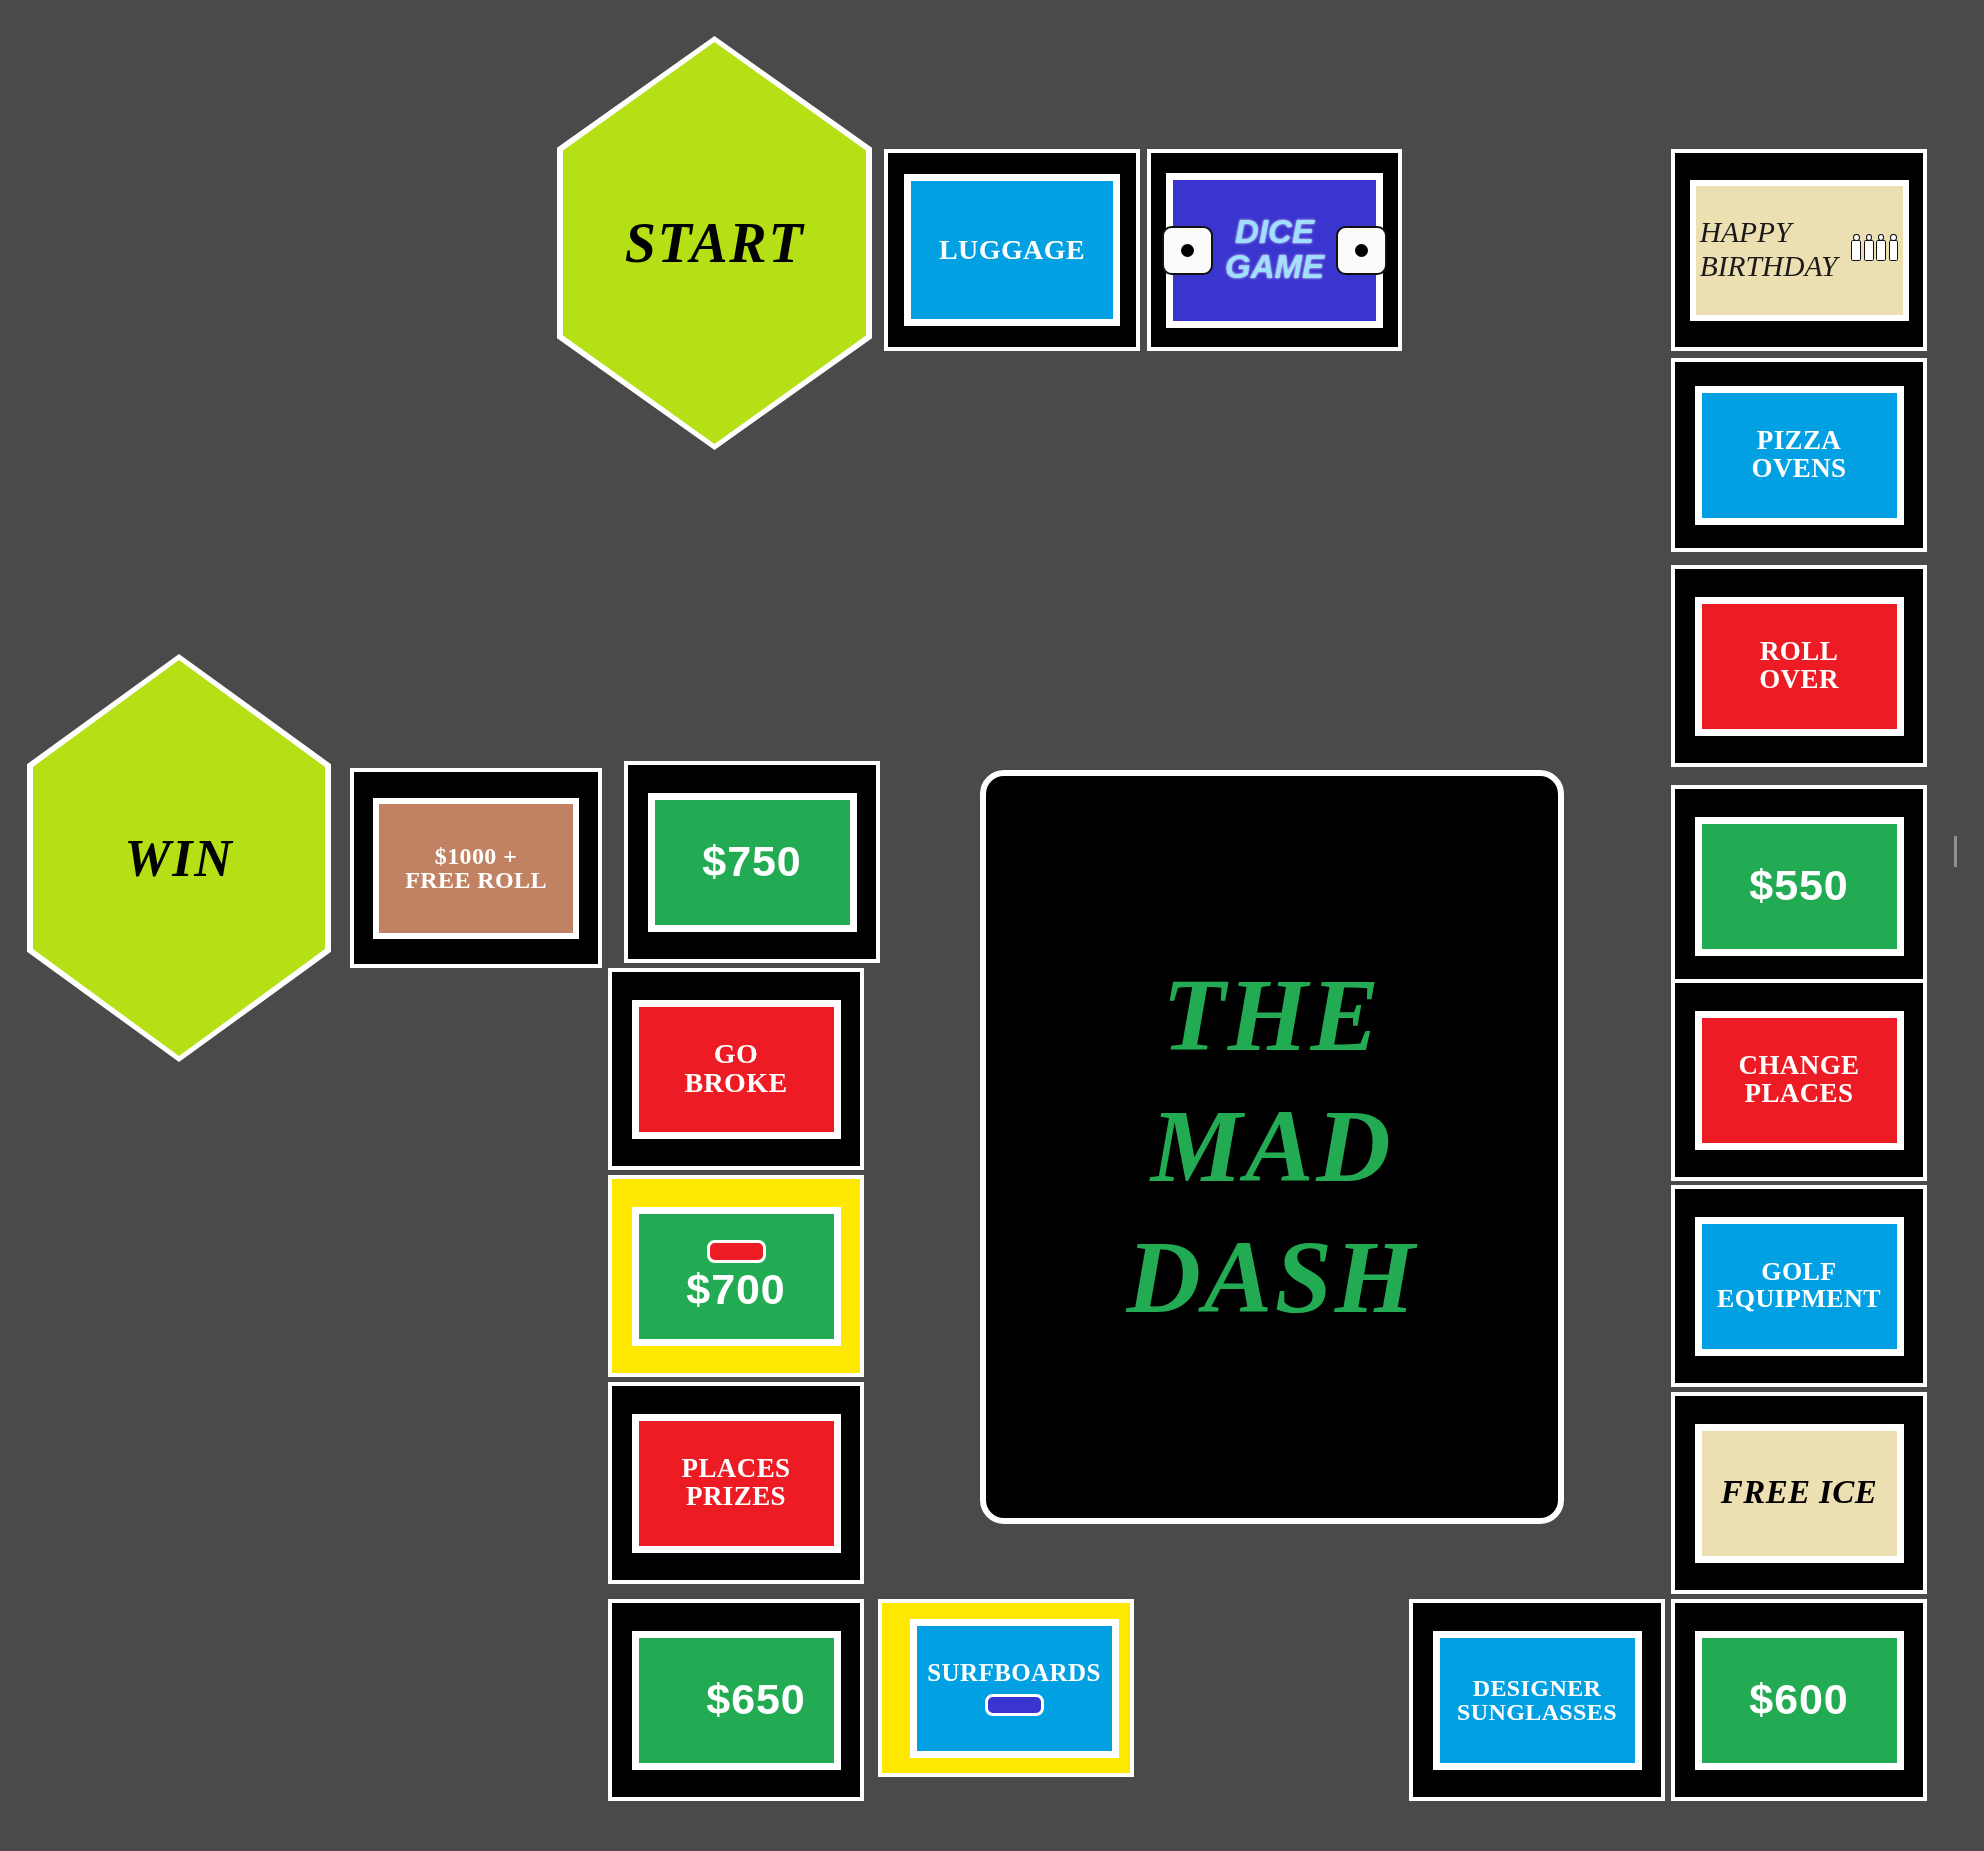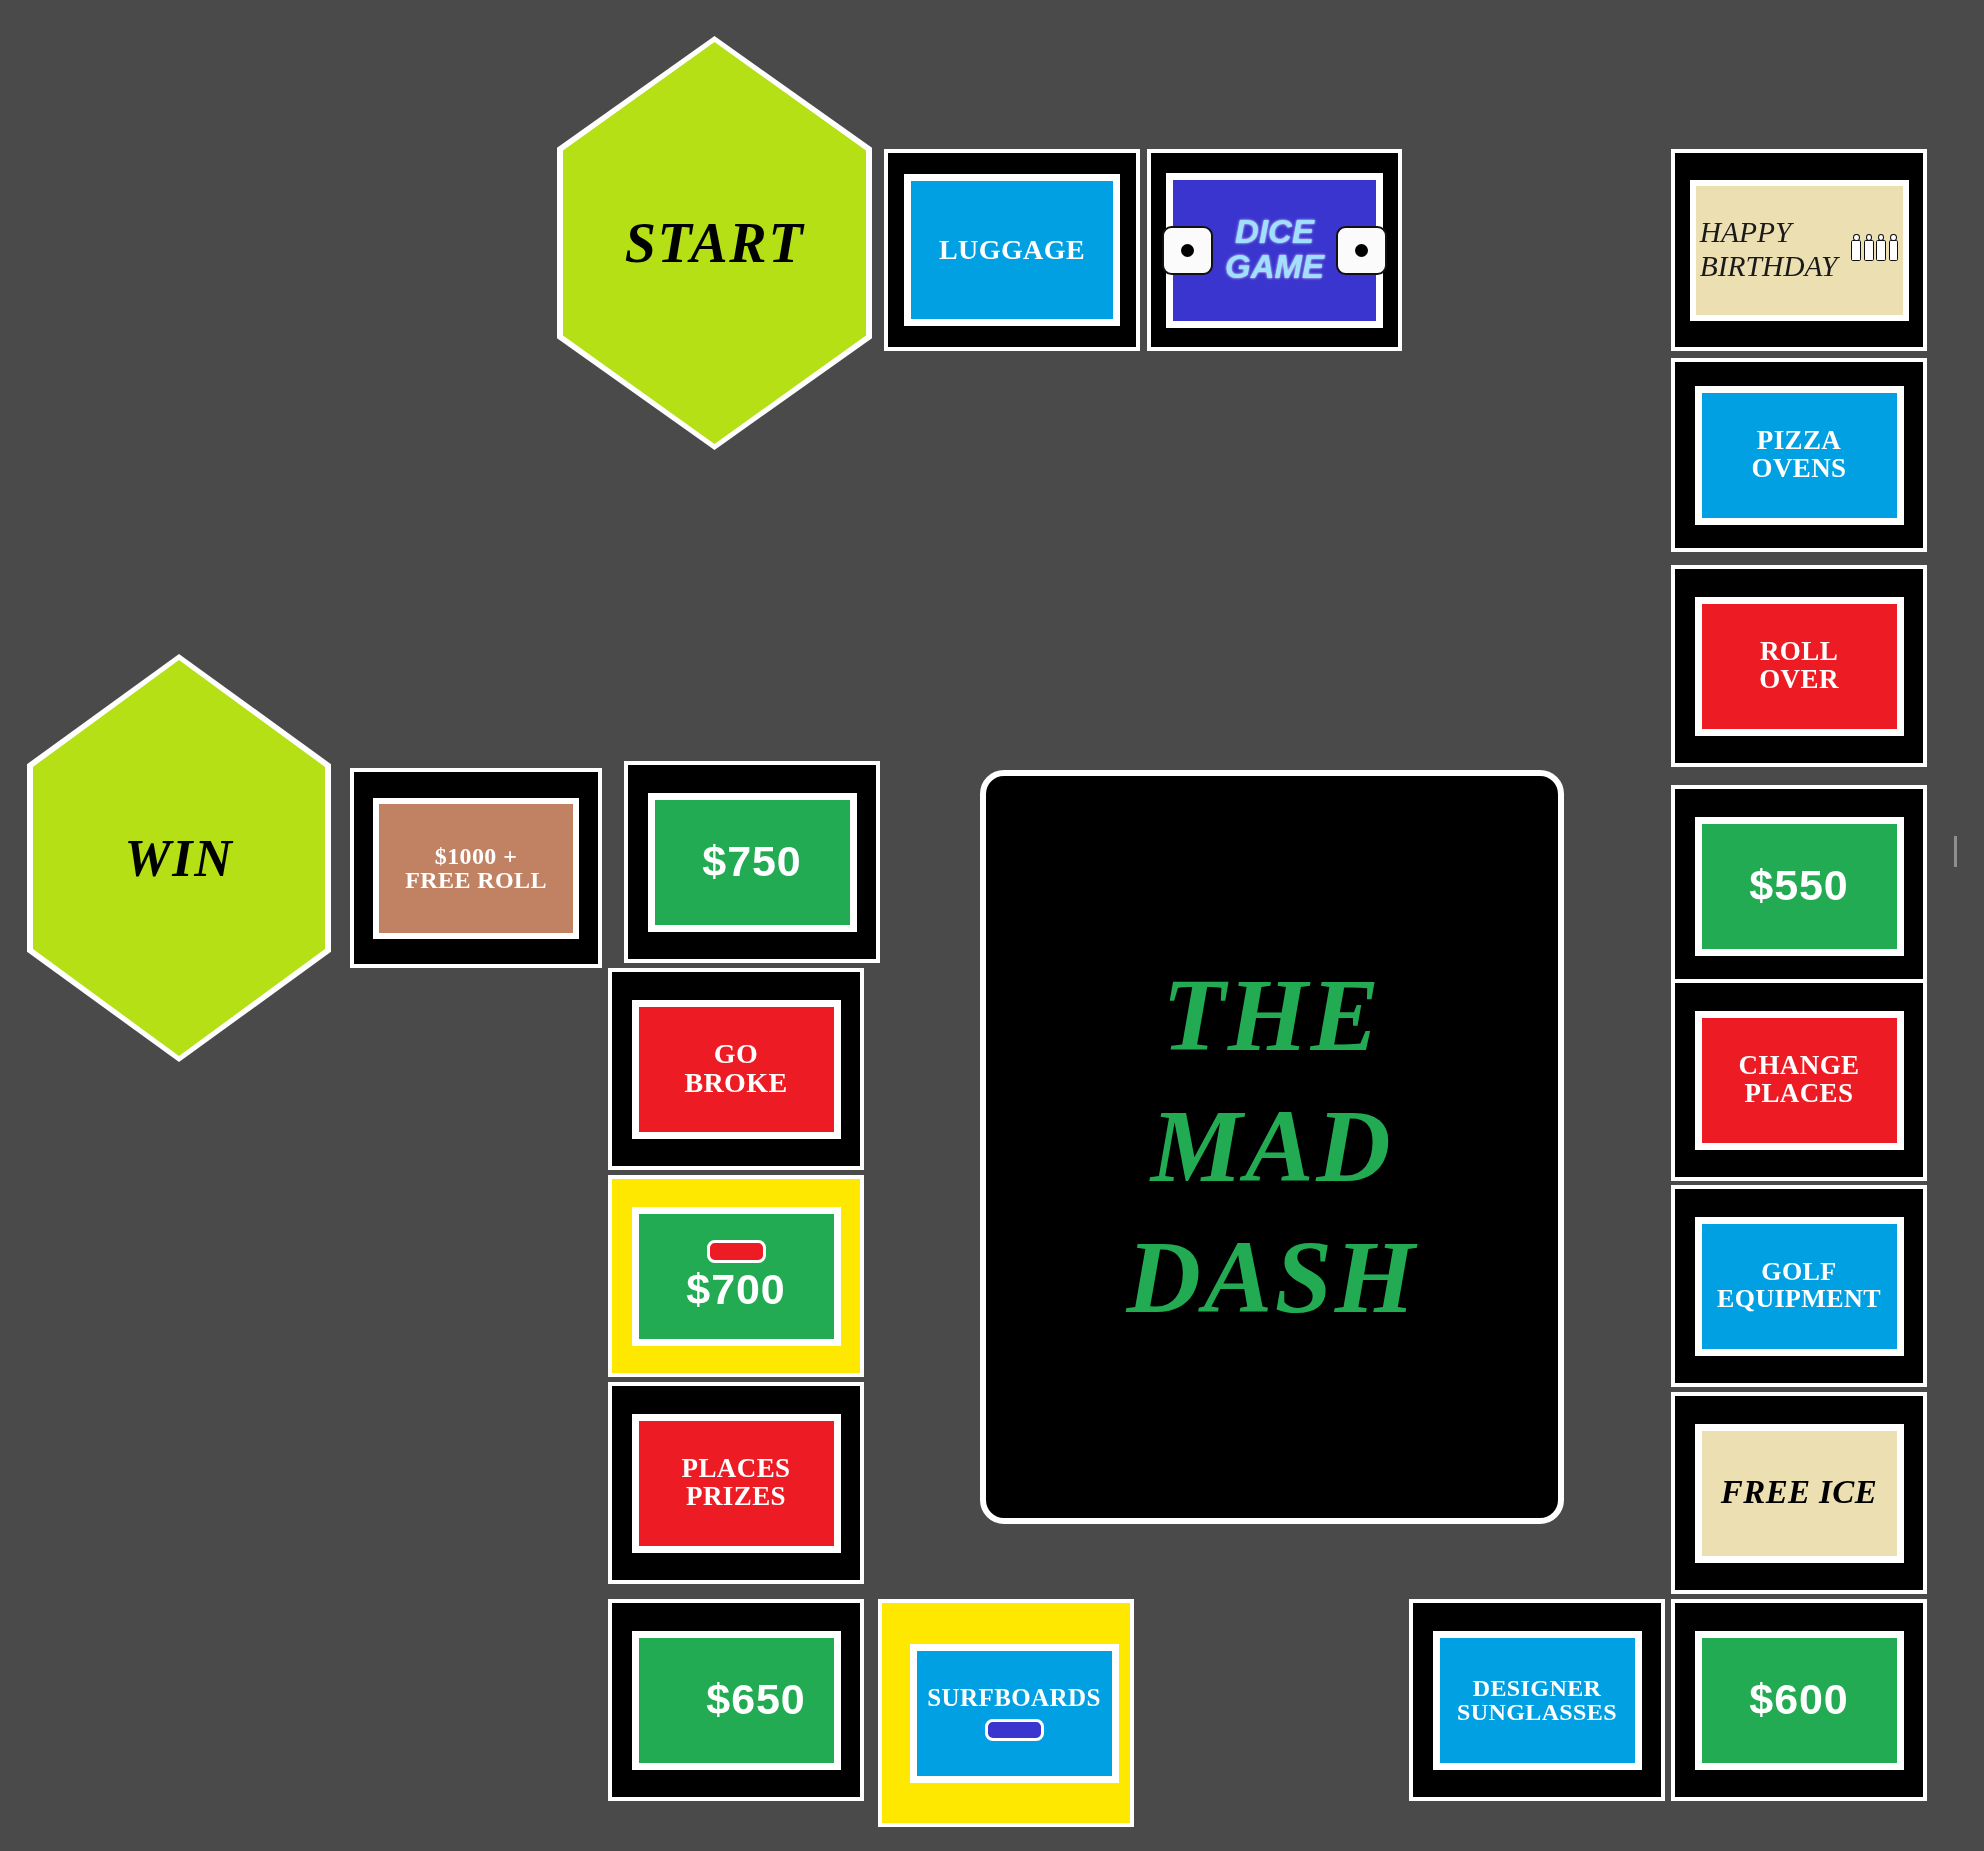--- a/index.html
+++ b/index.html
@@ -313,21 +313,21 @@
       <span class="label txt-black" style="font-size:33px; font-style:italic;">FREE ICE</span>
     </div>
   </div>
 
   <div class="tile" style="left:608px; top:1599px; width:256px; height:202px;">
     <div class="panel bg-green" style="width:209px; height:139px;padding-left:40px;">
       <span class="money">$650</span>
     </div>
   </div>
 
-  <div class="tile frame-yellow" style="left:878px; top:1599px; width:256px; height:228px;padding-left:16px;">
+  <div class="tile frame-yellow" style="left:878px; top:1599px; width:256px; height:178px;padding-left:16px;">
     <div class="panel bg-blue" style="width:209px; height:139px; gap:8.7px;">
       <span class="label txt-white" style="font-size:25px;">SURFBOARDS</span>
       <span class="badge badge-indigo"></span>
     </div>
   </div>
 
 
   <div class="tile" style="left:1409px; top:1599px; width:256px; height:202px;">
     <div class="panel bg-blue" style="width:209px; height:139px;">
       <span class="label txt-white" style="font-size:24px;">DESIGNER

